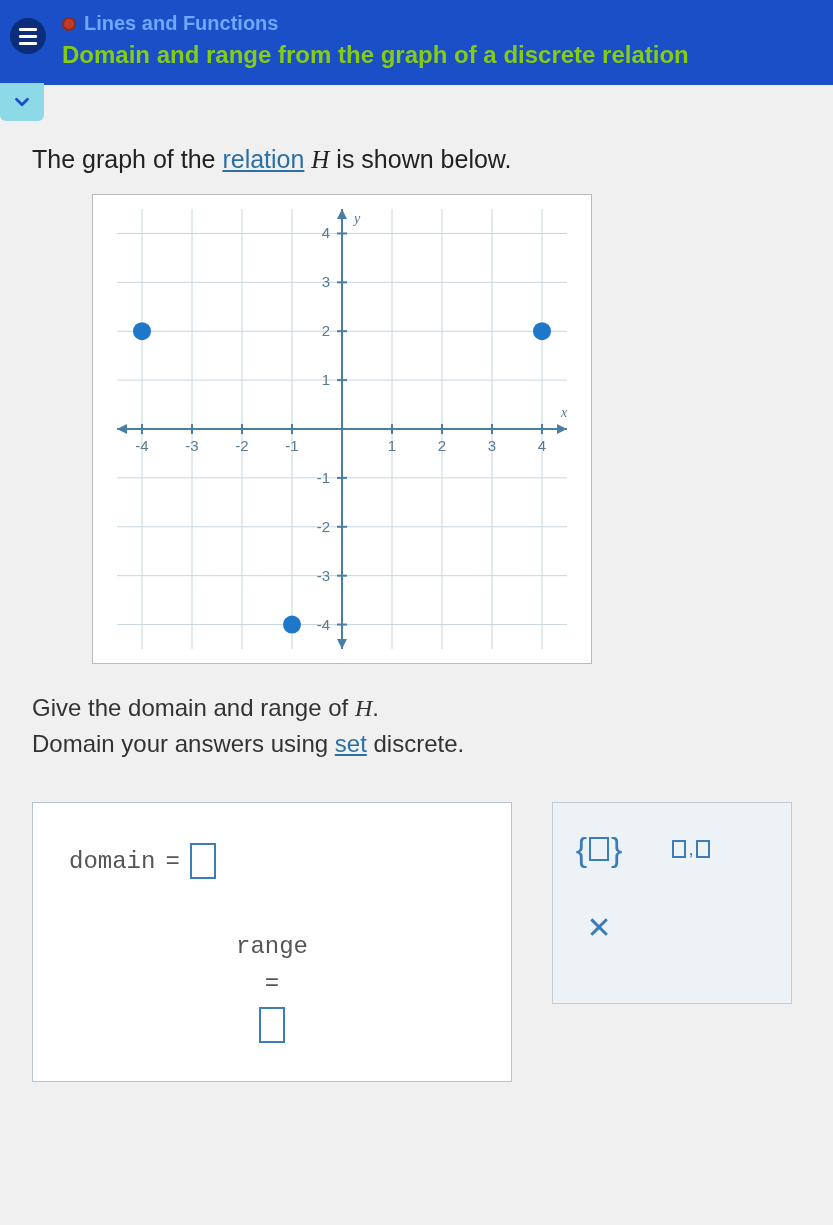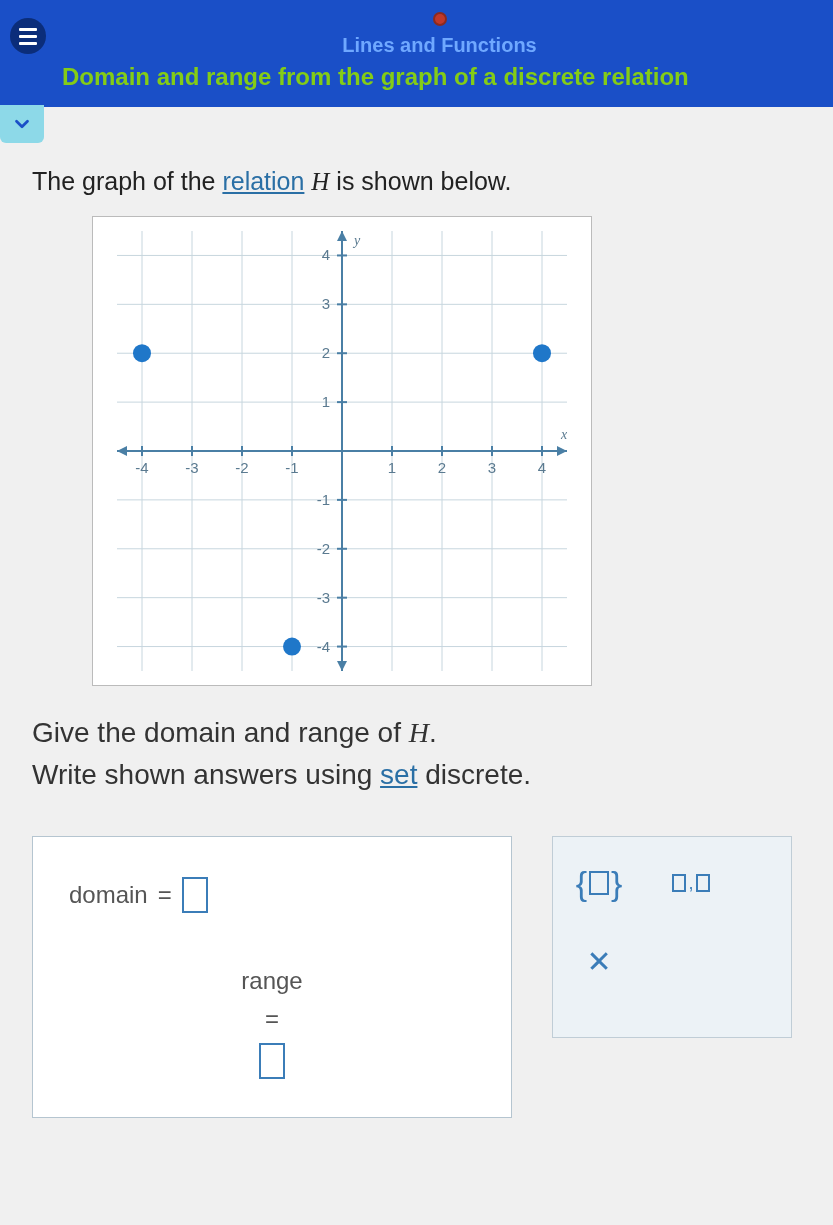--- a/index.html
+++ b/index.html
@@ -41,21 +41,20 @@
     border-radius: 1px;
   }
   .header-text { flex: 1; }
   .breadcrumb {
     color: #6fa8ff;
     font-weight: bold;
     font-size: 20px;
     display: flex;
     align-items: center;
     gap: 8px;
-    flex-direction: column;
   }
   .red-dot {
     width: 14px; height: 14px; border-radius: 50%;
     background: #c0392b; border: 2px solid #8b2a1f;
     display: inline-block;
   }
   .page-title {
     color: #84cc16;
     font-weight: bold;
     font-size: 24px;
@@ -88,21 +87,21 @@
   }
   .italic { font-style: italic; font-family: 'Times New Roman', serif; }
   .graph-wrap {
     border: 1px solid #bbb;
     width: 500px;
     margin-left: 60px;
     background: #fff;
     padding: 4px;
   }
   .instr {
-    font-size: 28px;
+    font-size: 24px;
     color: #333;
     margin-top: 26px;
     line-height: 1.5;
   }
   .answer-row {
     display: flex;
     align-items: flex-start;
     gap: 40px;
     margin-top: 40px;
   }
@@ -112,20 +111,21 @@
     padding: 40px 36px 28px 36px;
     background: #fff;
   }
   .ans-line {
     display: flex;
     align-items: center;
     font-size: 24px;
     color: #555;
     margin-bottom: 54px;
     gap: 10px;
+    font-family: Liberation Mono, monospace;
   }
   .ans-line:last-child { margin-bottom: 10px; flex-direction: column; }
   .input-slot {
     width: 26px;
     height: 36px;
     border: 2px solid #3b7db8;
     background: #fff;
     cursor: text;
   }
   .tool-panel {
@@ -253,21 +253,21 @@
         <text x="464" y="218" font-size="14" font-style="italic" fill="#5a7a90" font-family="Times New Roman">x</text>
         <text x="257" y="24" font-size="14" font-style="italic" fill="#5a7a90" font-family="Times New Roman">y</text>
         <circle cx="45" cy="132.22222222222223" r="9" fill="#1f77c9"></circle>
         <circle cx="445" cy="132.22222222222223" r="9" fill="#1f77c9"></circle>
         <circle cx="195" cy="425.55555555555554" r="9" fill="#1f77c9"></circle>
       </svg>
   </div>
 
   <div class="instr">
     <span>Give the domain and range of </span><span class="italic">H</span><span>.</span><br>
-    <span>Write shown answers using </span><span class="underline-link">set</span><span> discrete.</span>
+    <span>Domain your answers using </span><span class="underline-link">set</span><span> discrete.</span>
   </div>
 
   <div class="answer-row">
     <div class="answer-box">
       <div class="ans-line">
         <span>domain</span>
         <span>=</span>
         <span class="input-slot"></span>
       </div>
       <div class="ans-line">

